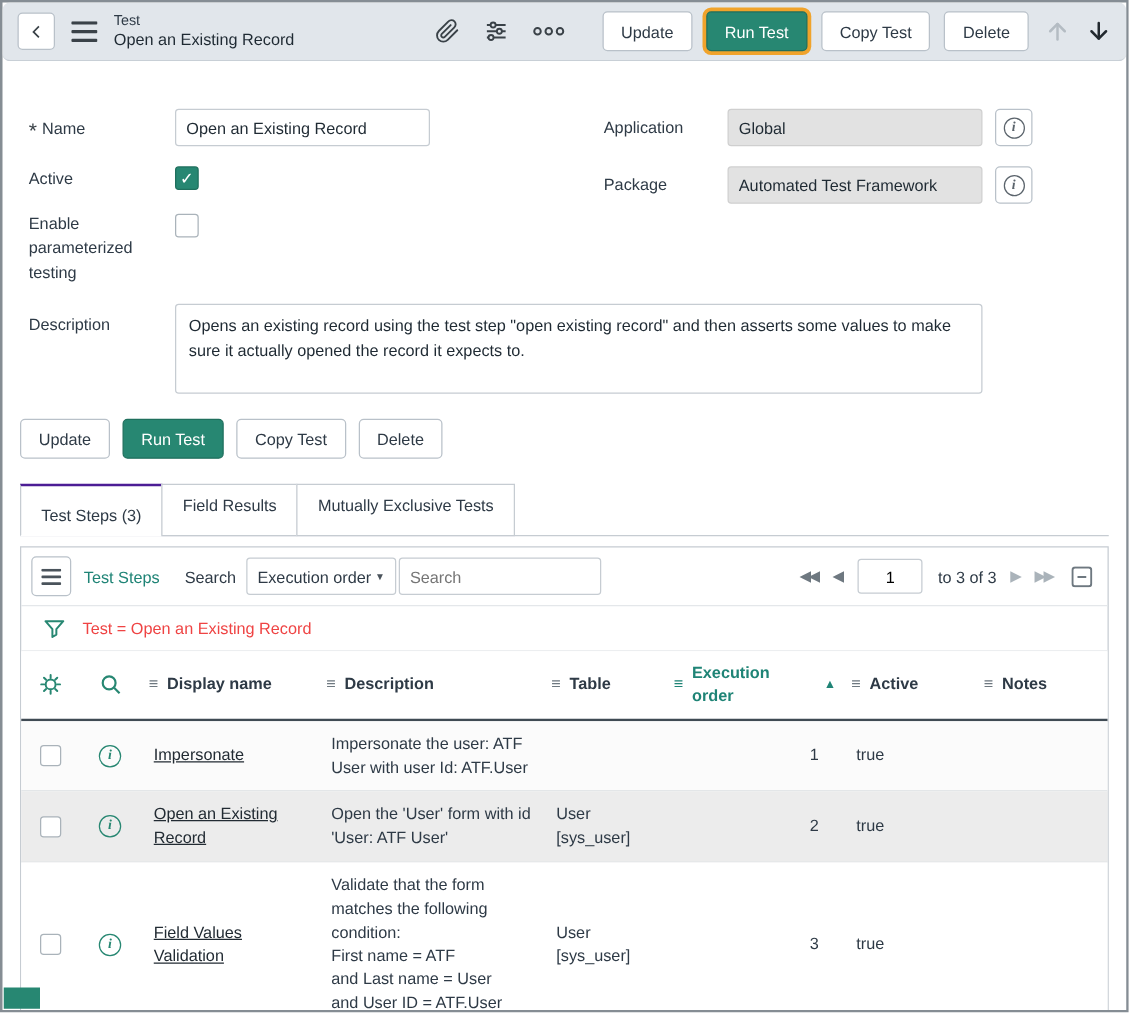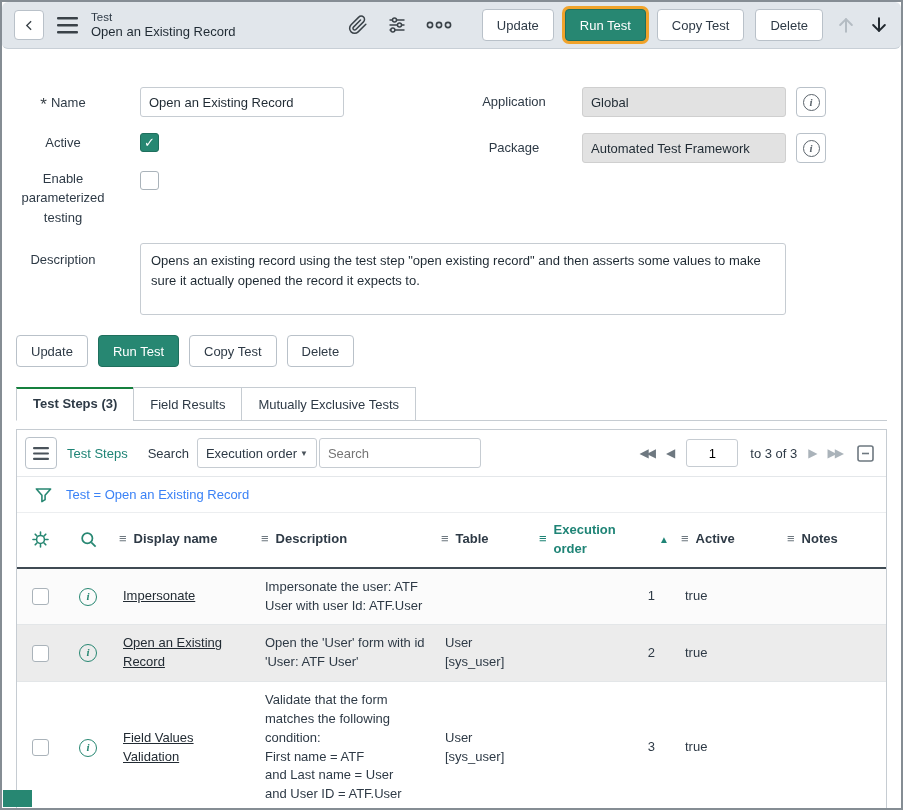--- a/index.html
+++ b/index.html
@@ -21,59 +21,59 @@
   .topbar .btn { margin-left:11px; }
   .btn.primary { background:#278772; border-color:#1f6f5d; color:#fff; }
   .btn.focus-ring { box-shadow:0 0 0 3px #f0a32b; }
   .nav-arrow { margin-left:13px; display:flex; cursor:pointer; }
 
   
   .form-area { padding-top:38px; }
   .form-grid { display:grid; grid-template-columns:460px 1fr; }
   .field-row { display:flex; align-items:center; margin-bottom:16px; }
   .field-row.top { align-items:flex-start; }
-  .flabel { width:138px; min-width:138px; text-align:center; padding-right:16px; font-size:13px; color:#2e3a46; line-height:1.5; }
+  .flabel { width:138px; min-width:138px; text-align:left; padding-right:16px; font-size:13px; color:#2e3a46; line-height:1.5;padding-left:21px; }
   .col.right .flabel { width:120px; min-width:120px; }
   .req { font-size:17px; color:#3a4248; position:relative; top:3px; margin-right:4px; }
   .text-input { height:30px; width:204px; border:1px solid #c6ccd2; border-radius:3px; padding:0 8px; font-size:13px; color:#1f2a33; font-family:inherit; background:#fff; }
   .text-input.readonly { background:#e2e2e2; border-color:#cfcfcf; }
   .info-btn { width:30px; height:30px; margin-left:10px; }
   .info-circle { width:17px; height:17px; border:1.5px solid #5b646c; border-radius:50%; display:flex; align-items:center; justify-content:center; font-family:"Liberation Serif",serif; font-style:italic; font-weight:bold; font-size:11px; color:#5b646c; }
   .checkbox { width:19px; height:19px; border:1px solid #aab3ba; border-radius:3px; background:#fff; display:flex; align-items:center; justify-content:center; cursor:pointer; flex:none; }
   .checkbox.checked { background:#278772; border-color:#1f6f5d; color:#fff; font-size:13px; font-weight:bold; }
   .field-row.top .checkbox { margin-top:2px; }
   .desc-row { margin-bottom:0; }
   .desc-row .flabel { padding-top:7px; }
   .desc { width:646px; height:72px; border:1px solid #c6ccd2; border-radius:3px; padding:7px 10px; font-size:13px; line-height:1.55; color:#1f2a33; font-family:inherit; resize:none; }
 
   
   .btn-row { display:flex; gap:10px; margin:20px 0 0 14px; }
 
   
   .tabs-bar { display:flex; margin:20px 14px 0; border-bottom:1px solid #c6ccd2; }
   .tab { padding:9px 16px 8px; font-size:13px; color:#2e3a46; background:#fff; border:1px solid #c6ccd2; margin-right:-1px; margin-bottom:-1px; cursor:pointer; white-space:nowrap; }
-  .tab.active { border-bottom-color:#fff; border-top:2px solid #15803d; padding-top:7px;font-weight:bold; }
+  .tab.active { border-bottom-color:#fff; border-top:2px solid #4c1d95; padding-top:16px; }
 
   
   .list-wrap { margin:8px 14px 0; border:1px solid #c6ccd2; background:#fff; }
   .list-toolbar { display:flex; align-items:center; padding:7px 8px; border-bottom:1px solid #e4e7ea; }
   .list-menu { width:32px; height:32px; }
   .list-title { color:#1f8476; font-size:13px; margin:0 20px 0 10px; }
   .search-label { font-size:13px; color:#2e3a46; margin-right:8px; }
   .select { height:30px; width:120px; border:1px solid #c6ccd2; border-radius:3px; background:#fff; display:flex; align-items:center; justify-content:space-between; padding:0 8px; font-size:13px; color:#2e3a46; cursor:pointer; margin-right:2px; }
   .caret { font-size:8px; color:#4a535b; }
   .search-input { height:30px; width:162px; border:1px solid #c6ccd2; border-radius:3px; padding:0 8px; font-size:13px; font-family:inherit; }
   .pg-icon { font-size:12px; color:#6e7880; letter-spacing:-2px; padding-right:2px; margin:0 5px; cursor:pointer; }
   .pg-icon.light { color:#aab3ba; }
   .page-input { width:52px; height:28px; text-align:center; border:1px solid #c6ccd2; border-radius:3px; font-size:13px; font-family:inherit; margin:0 6px; }
   .pg-info { font-size:13px; color:#2e3a46; margin:0 6px; white-space:nowrap; }
   .minimize { display:flex; margin:0 4px 0 8px; cursor:pointer; }
 
   .filter-row { display:flex; align-items:center; gap:13px; padding:8px 8px 8px 17px; border-bottom:1px solid #eceef0; }
-  .filter-text { font-size:13px; color:#3b82f6; cursor:pointer; }
+  .filter-text { font-size:13px; color:#ef4444; cursor:pointer; }
 
   .lrow { display:grid; grid-template-columns:46px 50px 142px 180px 98px 142px 106px 1fr; align-items:center; border-bottom:1px solid #e3e6e8; background:#fff; }
   .lrow.r1 { background:#fbfbfb; }
   .lrow.alt { background:#ececec; }
   .lhead { border-bottom:2px solid #3f4a53; background:#fff; }
   .cell { padding:9px 10px; font-size:13px; color:#2e3a46; line-height:1.45; }
   .cell.center { display:flex; justify-content:center; padding:9px 4px; }
   .cell.pre { white-space:pre-line; }
   .cell.num { text-align:right; padding-right:20px; }
   .th { display:flex; align-items:center; gap:7px; font-weight:bold; color:#2e3a46; padding:8px 6px; cursor:pointer; }

